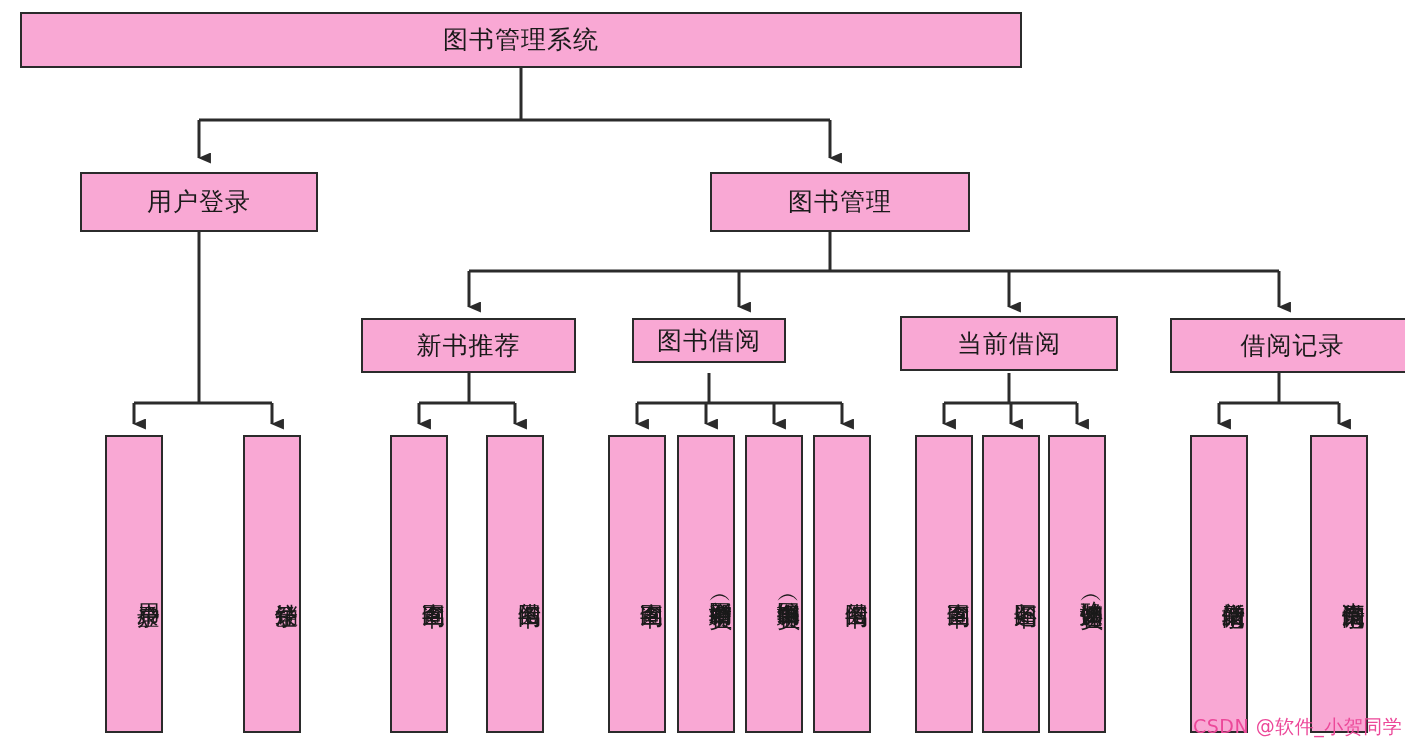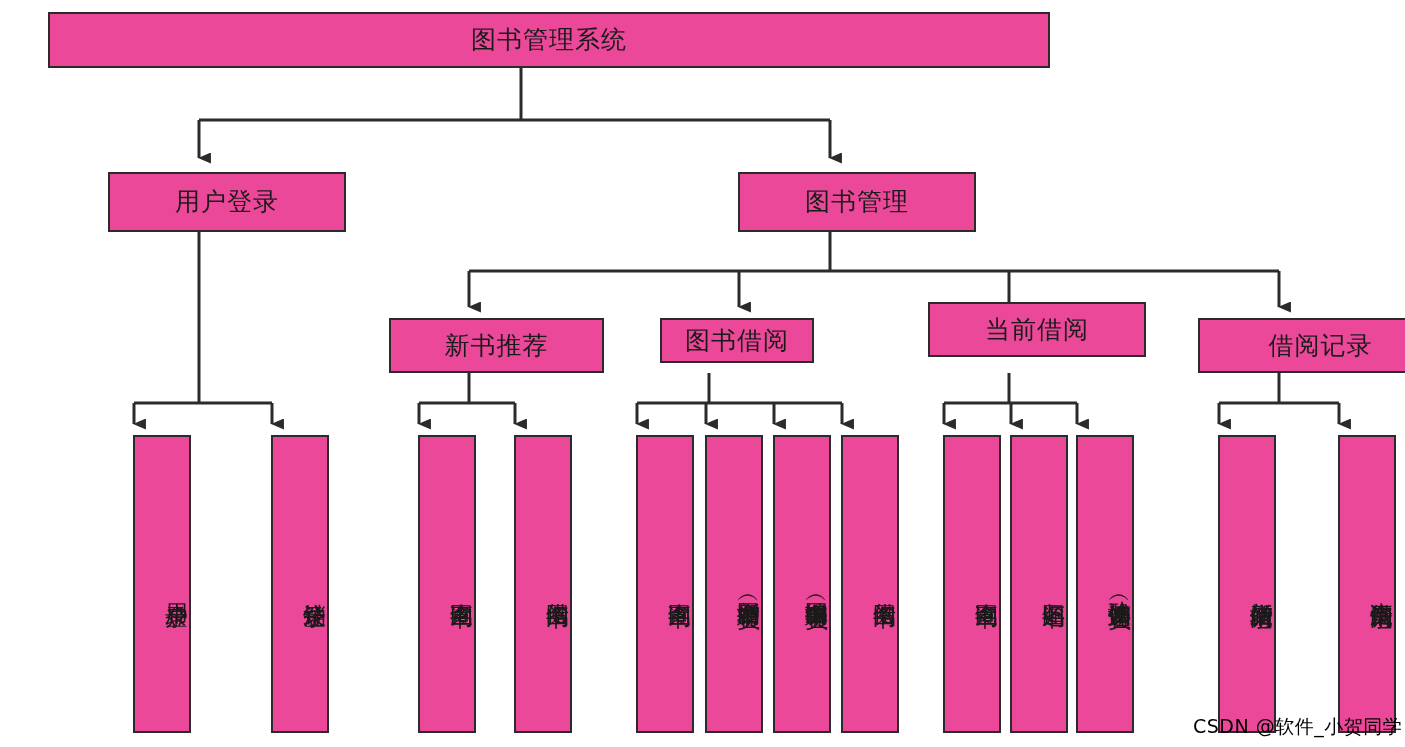--- a/index.html
+++ b/index.html
@@ -20,26 +20,25 @@
     left: 0;
     top: 0;
     width: 1405px;
     height: 747px;
     pointer-events: none;
   }
   .node {
     position: absolute;
     box-sizing: border-box;
     border: 2.5px solid #2b2b2b;
-    background: #ec4899;
+    background: #f9a8d4;
     display: flex;
     align-items: center;
     justify-content: center;
     color: #1a1a1a;
-    margin-left: 28px;
   }
   .node-h {
     font-size: 25px;
     letter-spacing: 1px;
     line-height: 1.1;
     white-space: nowrap;
   }
   .node-leaf {
     font-size: 23px;
     letter-spacing: 1px;
@@ -51,21 +50,21 @@
     line-height: 1.12;
   }
   .node-leaf > span {
     writing-mode: vertical-rl;
     text-orientation: upright;
     display: block;
   }
   .watermark {
     position: absolute;
     font-size: 19px;
-    color: #000000;
+    color: #ec4899;
     letter-spacing: 0.5px;
     white-space: nowrap;
     user-select: none;
   }
 </style>
 </head>
 <body>
 
 <div id="canvas">
 
@@ -119,31 +118,31 @@
     </g>
   </svg>
 
   <div class="node node-h" style="left:20px; top:12px; width:1002px; height:56px;">
     <span>图书管理系统</span>
   </div>
 
   <div class="node node-h" style="left:80px; top:172px; width:238px; height:60px;">
     <span>用户登录</span>
   </div>
-  <div class="node node-h" style="left:710px; top:172px; width:238px; height:60px;align-items:center;">
+  <div class="node node-h" style="left:710px; top:172px; width:260px; height:60px;align-items:center;">
     <span>图书管理</span>
   </div>
 
   <div class="node node-h" style="left:361px; top:318px; width:215px; height:55px;">
     <span>新书推荐</span>
   </div>
   <div class="node node-h" style="left:632px; top:318px; width:154px; height:45px;">
     <span>图书借阅</span>
   </div>
-  <div class="node node-h" style="left:900px; top:302px; width:218px; height:55px;">
+  <div class="node node-h" style="left:900px; top:316px; width:218px; height:55px;">
     <span>当前借阅</span>
   </div>
   <div class="node node-h" style="left:1170px; top:318px; width:245px; height:55px;">
     <span>借阅记录</span>
   </div>
 
   <div class="node node-leaf" style="left:105px; top:435px; width:58px; height:298px;">
     <span>用户登录</span>
   </div>
   <div class="node node-leaf" style="left:243px; top:435px; width:58px; height:298px;">

